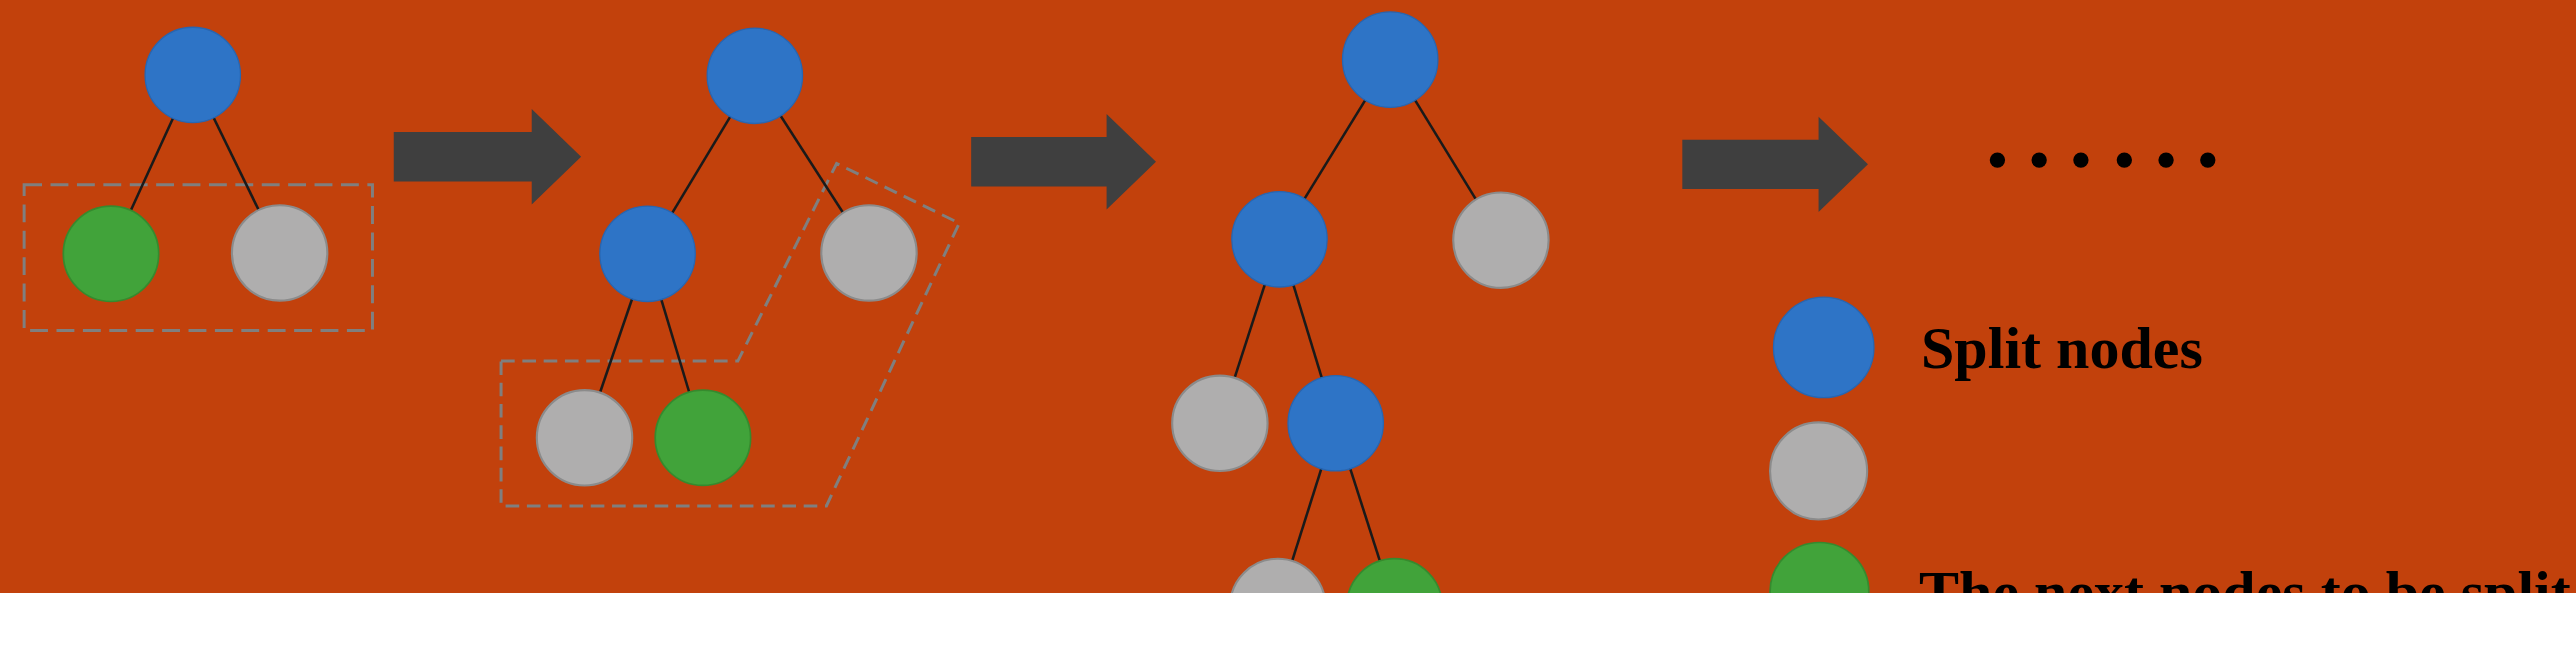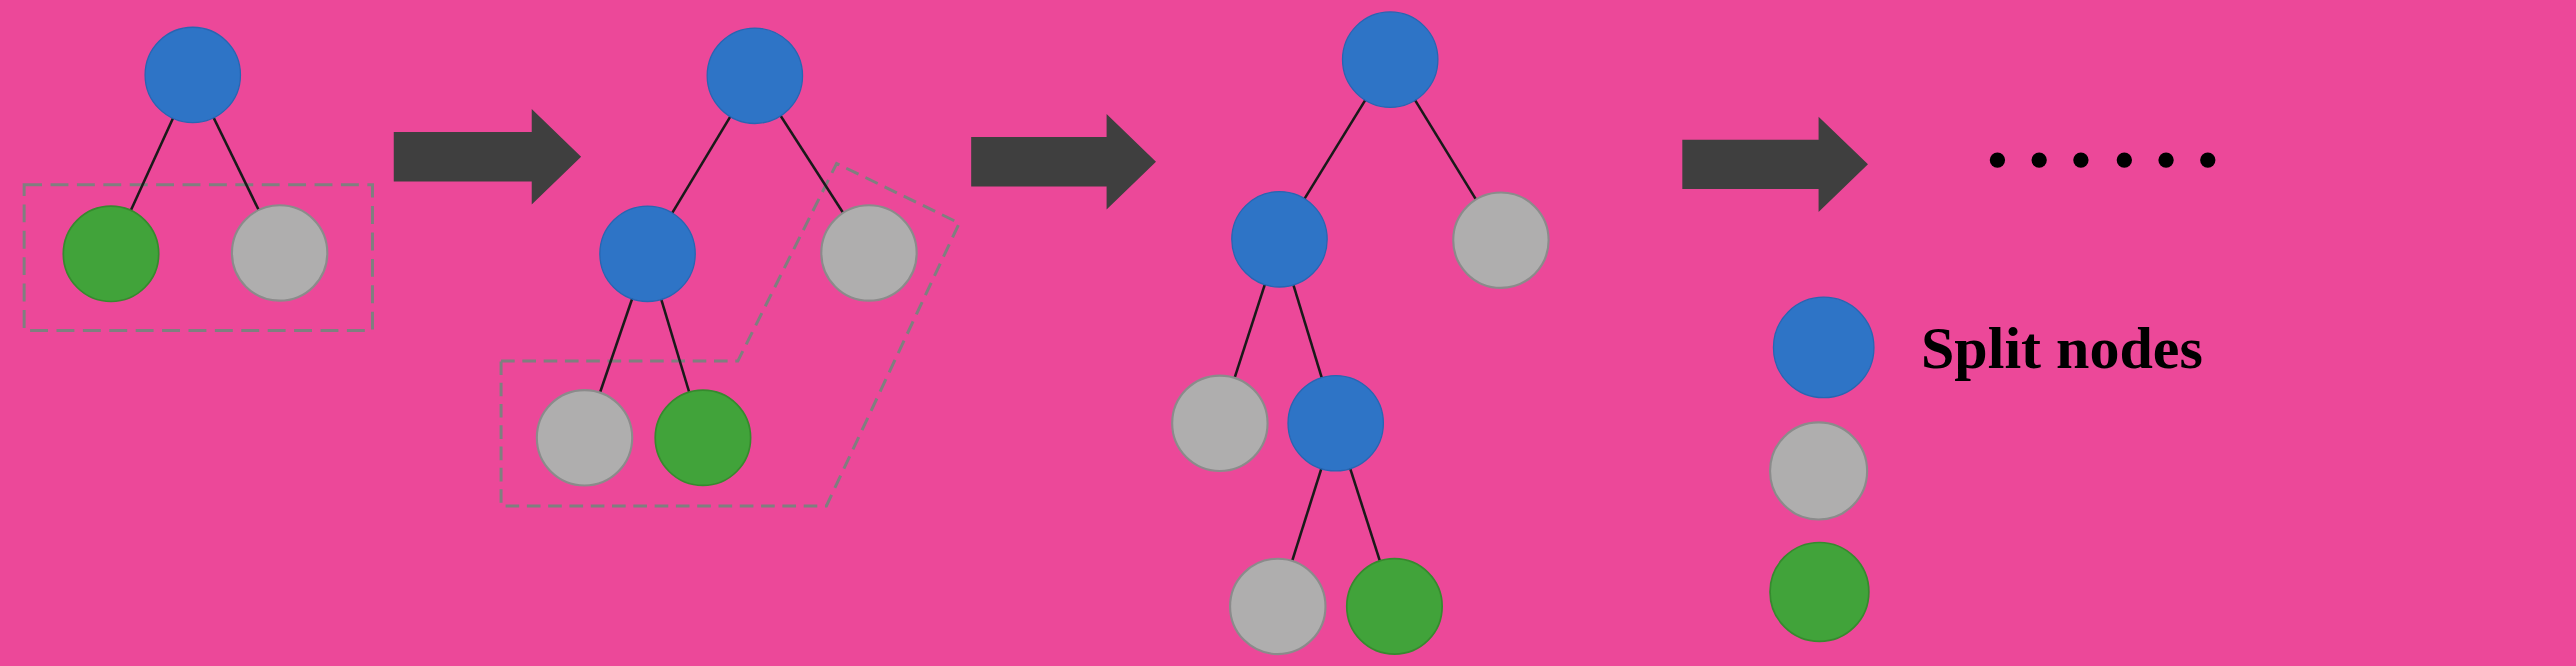--- a/index.html
+++ b/index.html
@@ -4,22 +4,22 @@
 <style>
   html, body {
     margin: 0;
     padding: 0;
     background: #ffffff;
     font-family: "Liberation Serif", serif;
   }
   .figure {
     position: relative;
     width: 2576px;
-    height: 666px;
-    background: #ec4899;
+    height: 593px;
+    background: #c2410c;
     overflow: hidden;
   }
   #diagram {
     position: absolute;
     left: 0;
     top: 0;
   }
   .legend-label {
     position: absolute;
     font-family: "Liberation Serif", serif;
@@ -71,14 +71,15 @@
       <circle cx="2394" cy="188" r="9" fill="#000000"></circle>
       <circle cx="2443" cy="188" r="9" fill="#000000"></circle>
       <circle cx="2494" cy="188" r="9" fill="#000000"></circle>
       <circle cx="2543" cy="188" r="9" fill="#000000"></circle>
       <circle cx="2592" cy="188" r="9" fill="#000000"></circle>
       <circle cx="2141" cy="408" r="59" fill="#2E74C6" stroke="#2766B2" stroke-width="1.5"></circle>
       <circle cx="2135" cy="553" r="57" fill="#AFAEAE" stroke="#8B8B8B" stroke-width="2.5"></circle>
       <circle cx="2136" cy="695" r="58" fill="#41A33A" stroke="#368A2E" stroke-width="2"></circle>
     </svg>
   <div class="legend-label" style="left:1921px; top:312px">Split nodes</div>
+  <div class="legend-label" style="left:1919px; top:556px">The next nodes to be split</div>
 </div>
 
 
 </body></html>

